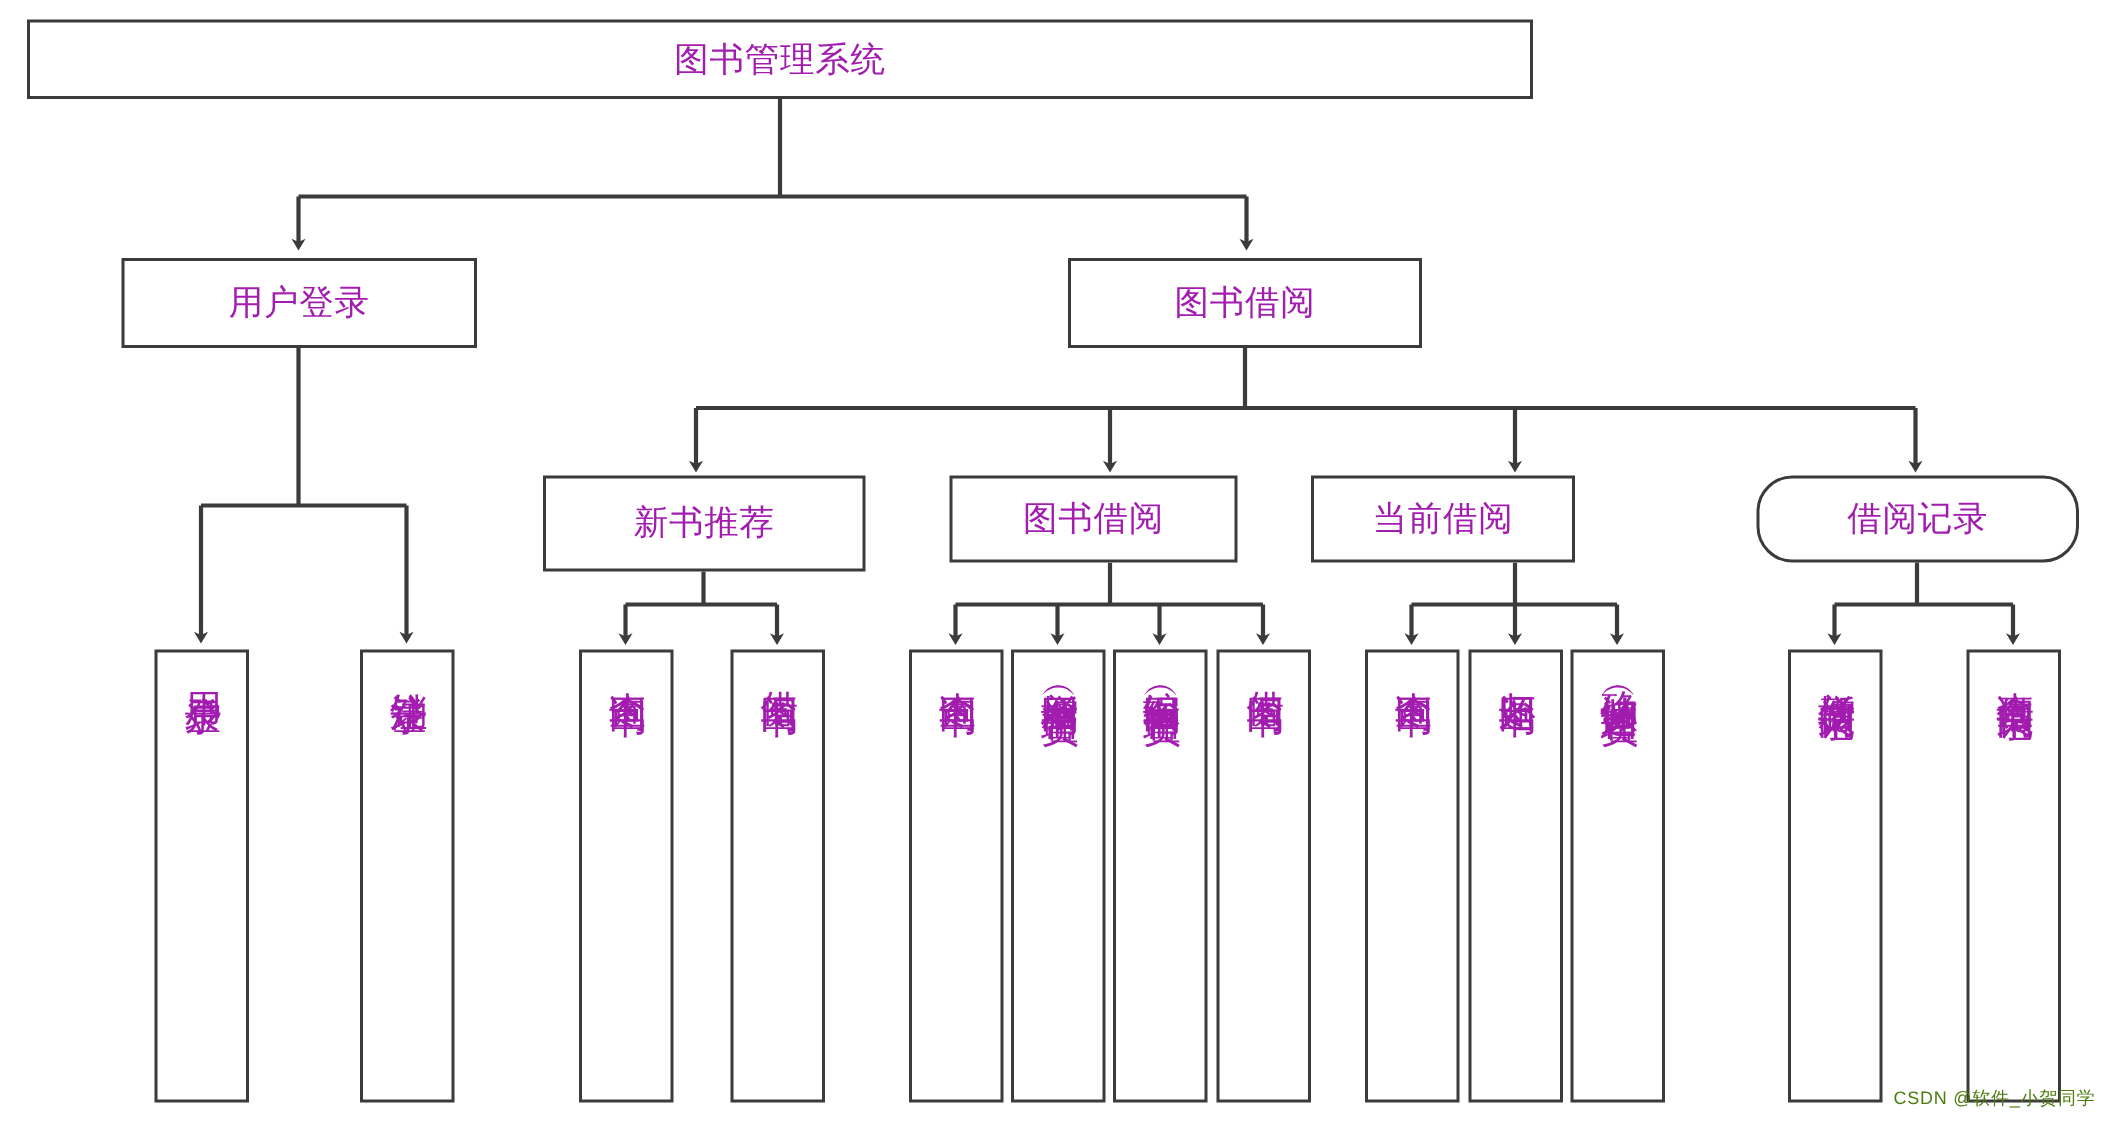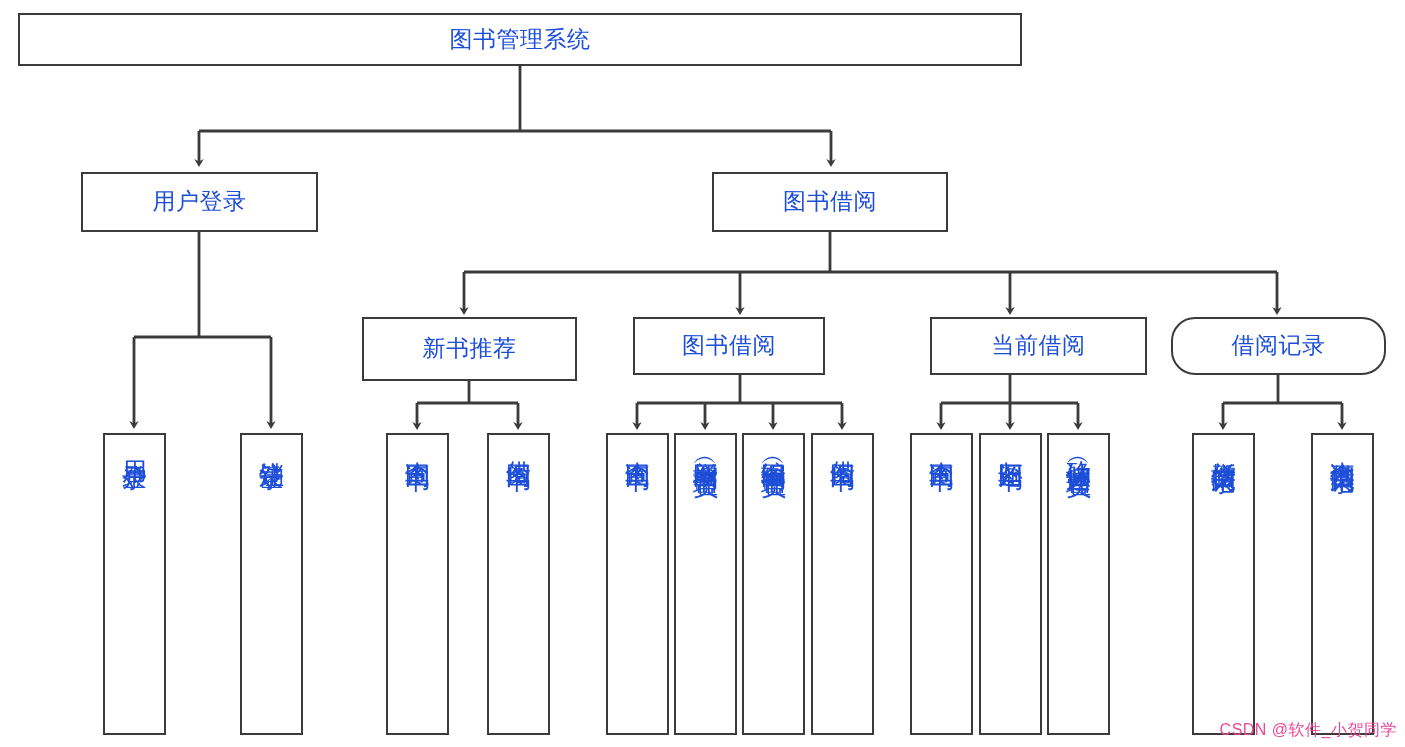--- a/index.html
+++ b/index.html
@@ -31,21 +31,21 @@
     position: absolute;
     box-sizing: border-box;
     background: #ffffff;
     border: 2.5px solid #3b3b3b;
     display: flex;
     align-items: center;
     justify-content: center;
     z-index: 2;
   }
   .node .label {
-    color: #1d4ed8;
+    color: #a21caf;
     letter-spacing: 0.5px;
     white-space: nowrap;
     text-align: center;
   }
   
   .node.horiz .label {
     font-size: 23px;
     line-height: 1.1;
   }
   .node.root .label {
@@ -62,22 +62,22 @@
     text-orientation: upright;
     font-size: 25px;
     line-height: 1.08;
     letter-spacing: 2px;
     white-space: nowrap;
   }
   .watermark {
     position: absolute;
     right: 8px;
     bottom: 6px;
-    font-size: 16px;
-    color: #ec4899;
+    font-size: 12px;
+    color: #4d7c0f;
     z-index: 5;
     white-space: nowrap;
     letter-spacing: 0.5px;
   }
 </style>
 </head>
 <body>
 
 <div id="canvas">
 
@@ -141,21 +141,21 @@
   <div class="node horiz" style="left:712px; top:172px; width:236px; height:60px;">
     <span class="label">图书借阅</span>
   </div>
 
   <div class="node horiz" style="left:362px; top:317px; width:215px; height:64px;">
     <span class="label">新书推荐</span>
   </div>
   <div class="node horiz" style="left:633px; top:317px; width:192px; height:58px;">
     <span class="label">图书借阅</span>
   </div>
-  <div class="node horiz" style="left:930px; top:317px; width:217px; height:58px;">
+  <div class="node horiz" style="left:874px; top:317px; width:176px; height:58px;">
     <span class="label">当前借阅</span>
   </div>
   <div class="node horiz" style="left:1171px; top:317px; width:215px; height:58px;border-radius:24px;">
     <span class="label">借阅记录</span>
   </div>
 
   <div class="node vert" style="left:103px; top:433px; width:63px; height:302px;">
     <span class="label">用户登录</span>
   </div>
   <div class="node vert" style="left:240px; top:433px; width:63px; height:302px;">

